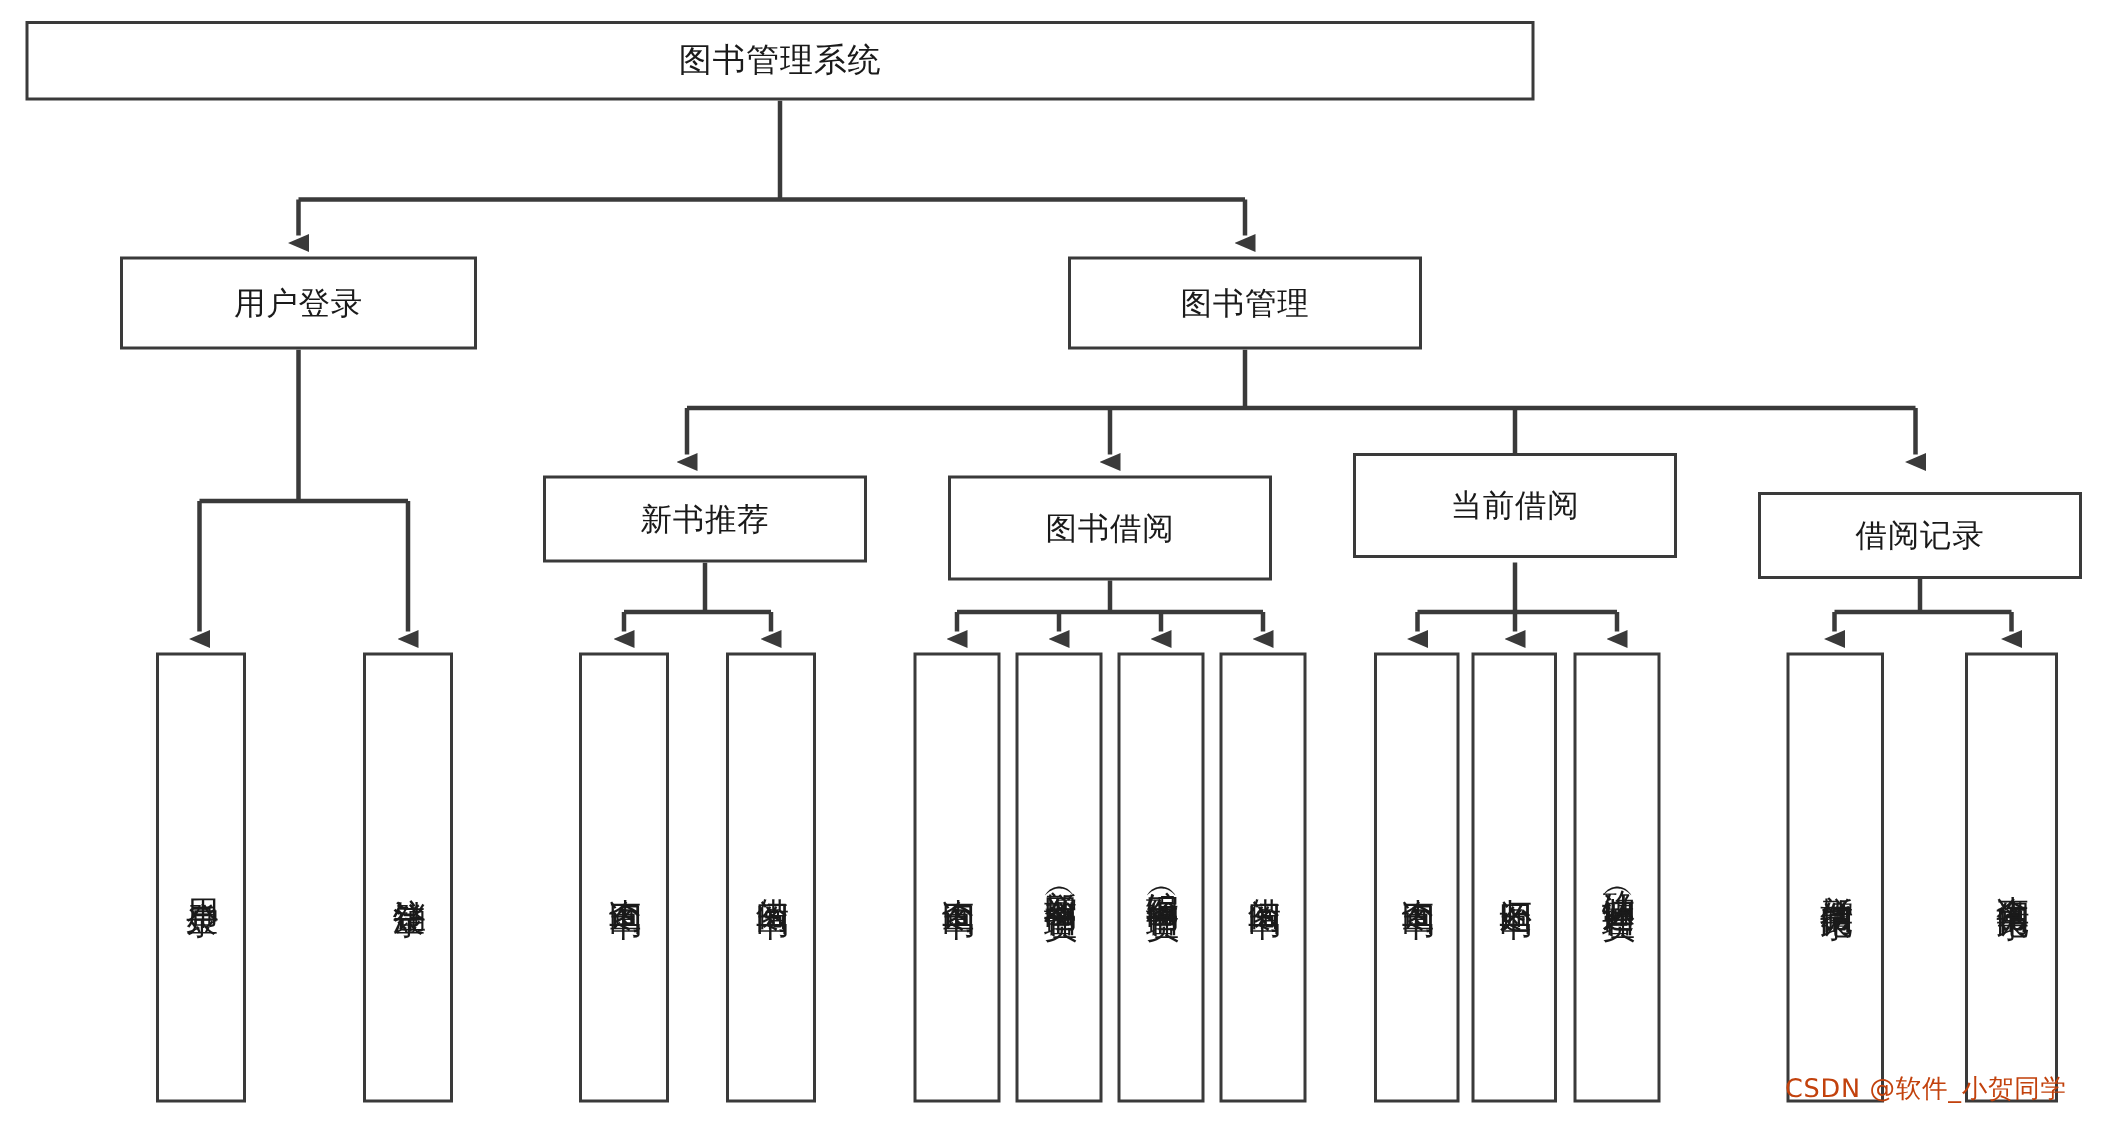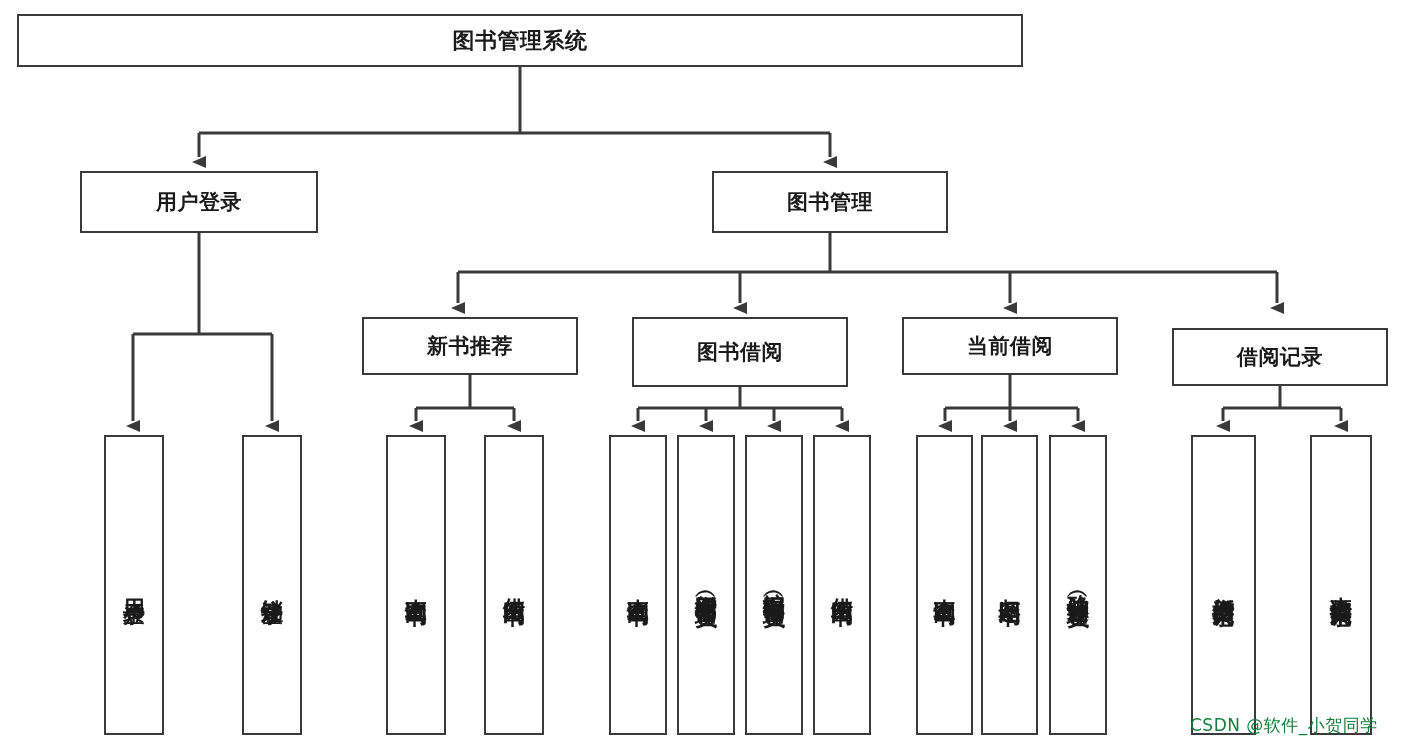--- a/index.html
+++ b/index.html
@@ -27,21 +27,20 @@
   }
   .node {
     position: absolute;
     box-sizing: border-box;
     background: #ffffff;
     border: 2px solid #3a3a3a;
     display: flex;
     align-items: center;
     justify-content: center;
     color: #1a1a1a;
-    font-weight: bold;
   }
   .node .label {
     display: block;
     text-align: center;
     line-height: 1.18;
     letter-spacing: 0.5px;
   }
   .node.horiz .label {
     writing-mode: horizontal-tb;
     font-size: 21px;
@@ -49,21 +48,21 @@
   .node.vert .label {
     writing-mode: vertical-rl;
     text-orientation: upright;
     font-size: 22px;
     letter-spacing: 2px;
     line-height: 1.0;
   }
   .node.root .label { font-size: 22px; }
   .watermark {
     position: absolute;
-    color: #15803d;
+    color: #c2410c;
     font-size: 17px;
     white-space: nowrap;
     letter-spacing: 0.5px;
   }
 </style>
 </head>
 <body>
 
 <div id="canvas">
 
@@ -127,21 +126,21 @@
   <div class="node horiz" style=";left:712px;top:171px;width:236px;height:62px">
     <span class="label">图书管理</span>
   </div>
 
   <div class="node horiz" style=";left:362px;top:317px;width:216px;height:58px">
     <span class="label">新书推荐</span>
   </div>
   <div class="node horiz" style=";left:632px;top:317px;width:216px;height:70px">
     <span class="label">图书借阅</span>
   </div>
-  <div class="node horiz" style=";left:902px;top:317px;width:216px;height:58px">
+  <div class="node horiz" style=";left:902px;top:302px;width:216px;height:70px">
     <span class="label">当前借阅</span>
   </div>
   <div class="node horiz" style=";left:1172px;top:328px;width:216px;height:58px">
     <span class="label">借阅记录</span>
   </div>
 
   <div class="node vert" style=";left:104px;top:435px;width:60px;height:300px">
     <span class="label">用户登录</span>
   </div>
   <div class="node vert" style=";left:242px;top:435px;width:60px;height:300px">

